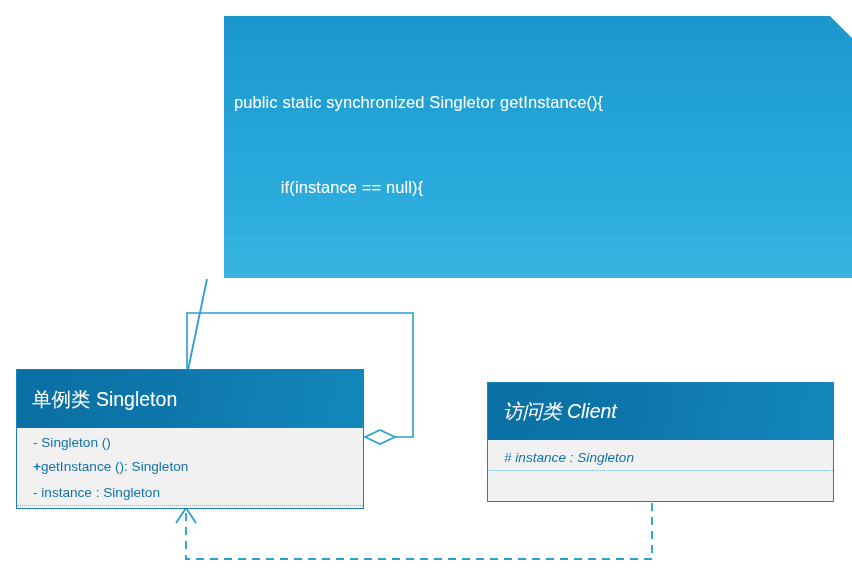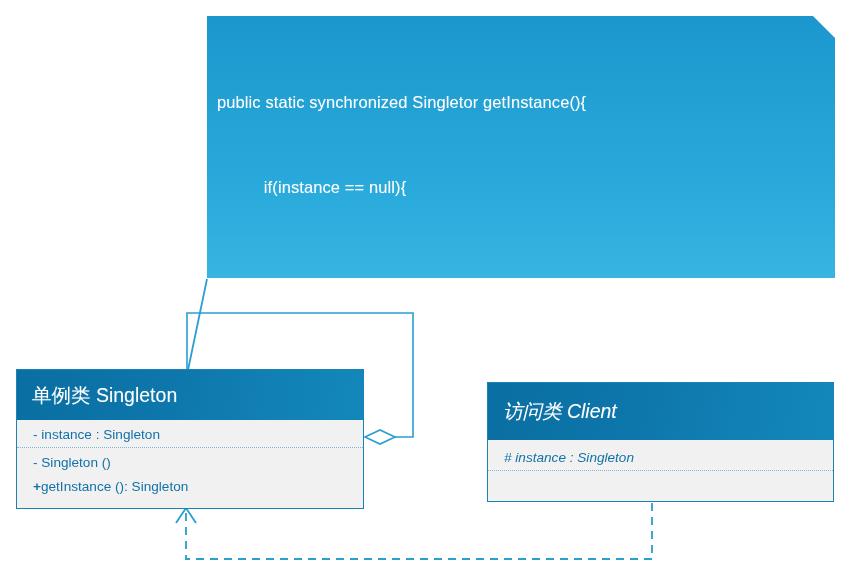--- a/index.html
+++ b/index.html
@@ -27,21 +27,21 @@
     position: absolute;
     left: 0; top: 0;
     width: 852px;
     height: 569px;
     pointer-events: none;
   }
 
   
   #note {
     position: absolute;
-    left: 207px;
+    left: 224px;
     top: 16px;
     width: 628px;
     height: 262px;
     background: linear-gradient(180deg, #1b97cd 0%, #24a3d6 42%, #2bacdd 72%, #39b4e0 100%);
     box-sizing: border-box;
     overflow: hidden;
   }
   #note-fold {
     position: absolute;
     right: 0;
@@ -97,21 +97,21 @@
   }
   .uml-row .vis-bold { font-weight: bold; }
 
   
   #singleton-class {
     left: 16px;
     top: 369px;
     width: 348px;
     height: 140px;
   }
-  #singleton-class .uml-header { height: 50px; text-align: center; }
+  #singleton-class .uml-header { height: 58px; text-align: center; }
   #singleton-attrs { height: 28px; padding-top: 3px; }
   #singleton-ops   { height: 50px; padding-top: 3px; }
 
   
   #client-class {
     left: 487px;
     top: 382px;
     width: 347px;
     height: 120px;
     font-style: italic;
@@ -153,26 +153,26 @@
       
       
       
       
       
     </div>
   </div>
 
   <div class="uml-class" id="singleton-class">
     <div class="uml-header">单例类 Singleton</div>
-    <div class="uml-compartment with-sep" id="singleton-attrs">
-      <div class="uml-row">- instance : Singleton</div>
-    </div>
     <div class="uml-compartment" id="singleton-ops">
       <div class="uml-row">- Singleton ()</div>
       <div class="uml-row"><span class="vis-bold">+</span>getInstance (): Singleton</div>
+    </div>
+    <div class="uml-compartment with-sep" id="singleton-attrs">
+      <div class="uml-row">- instance : Singleton</div>
     </div>
   </div>
 
   <div class="uml-class" id="client-class">
     <div class="uml-header">访问类 Client</div>
     <div class="uml-compartment with-sep" id="client-attrs">
       <div class="uml-row"># instance : Singleton</div>
     </div>
     <div class="uml-compartment" id="client-ops"></div>
   </div>

